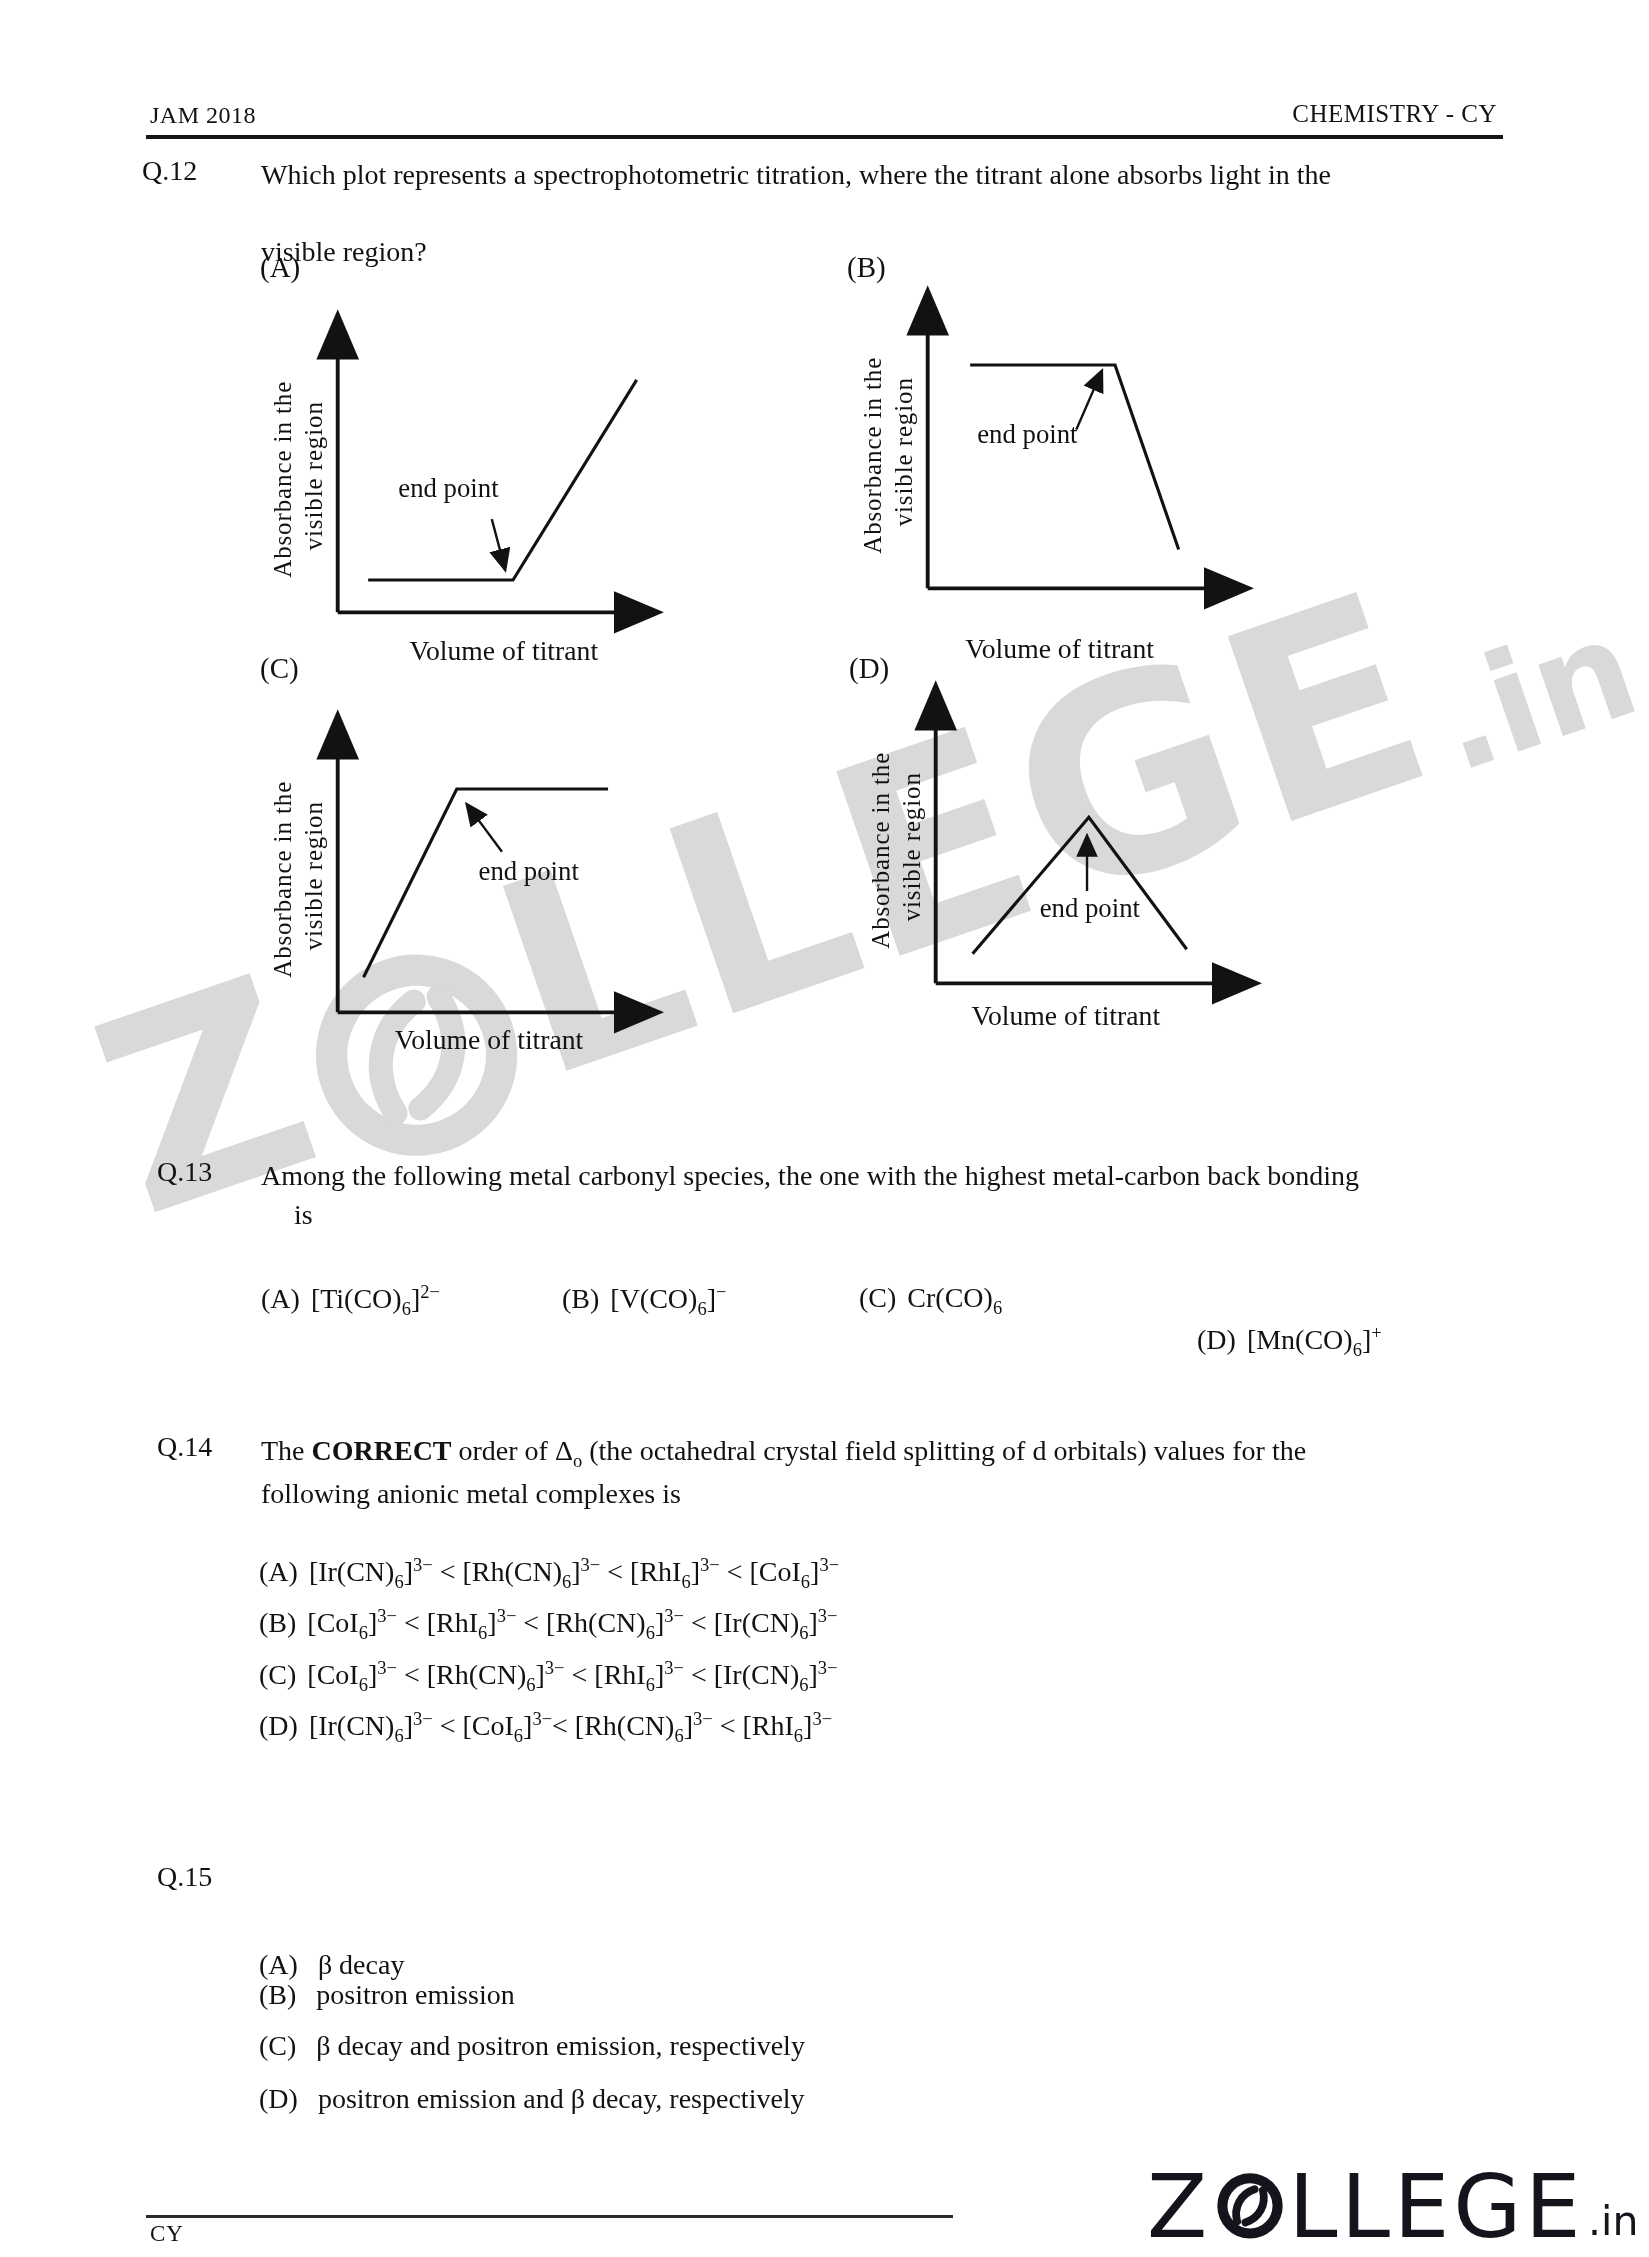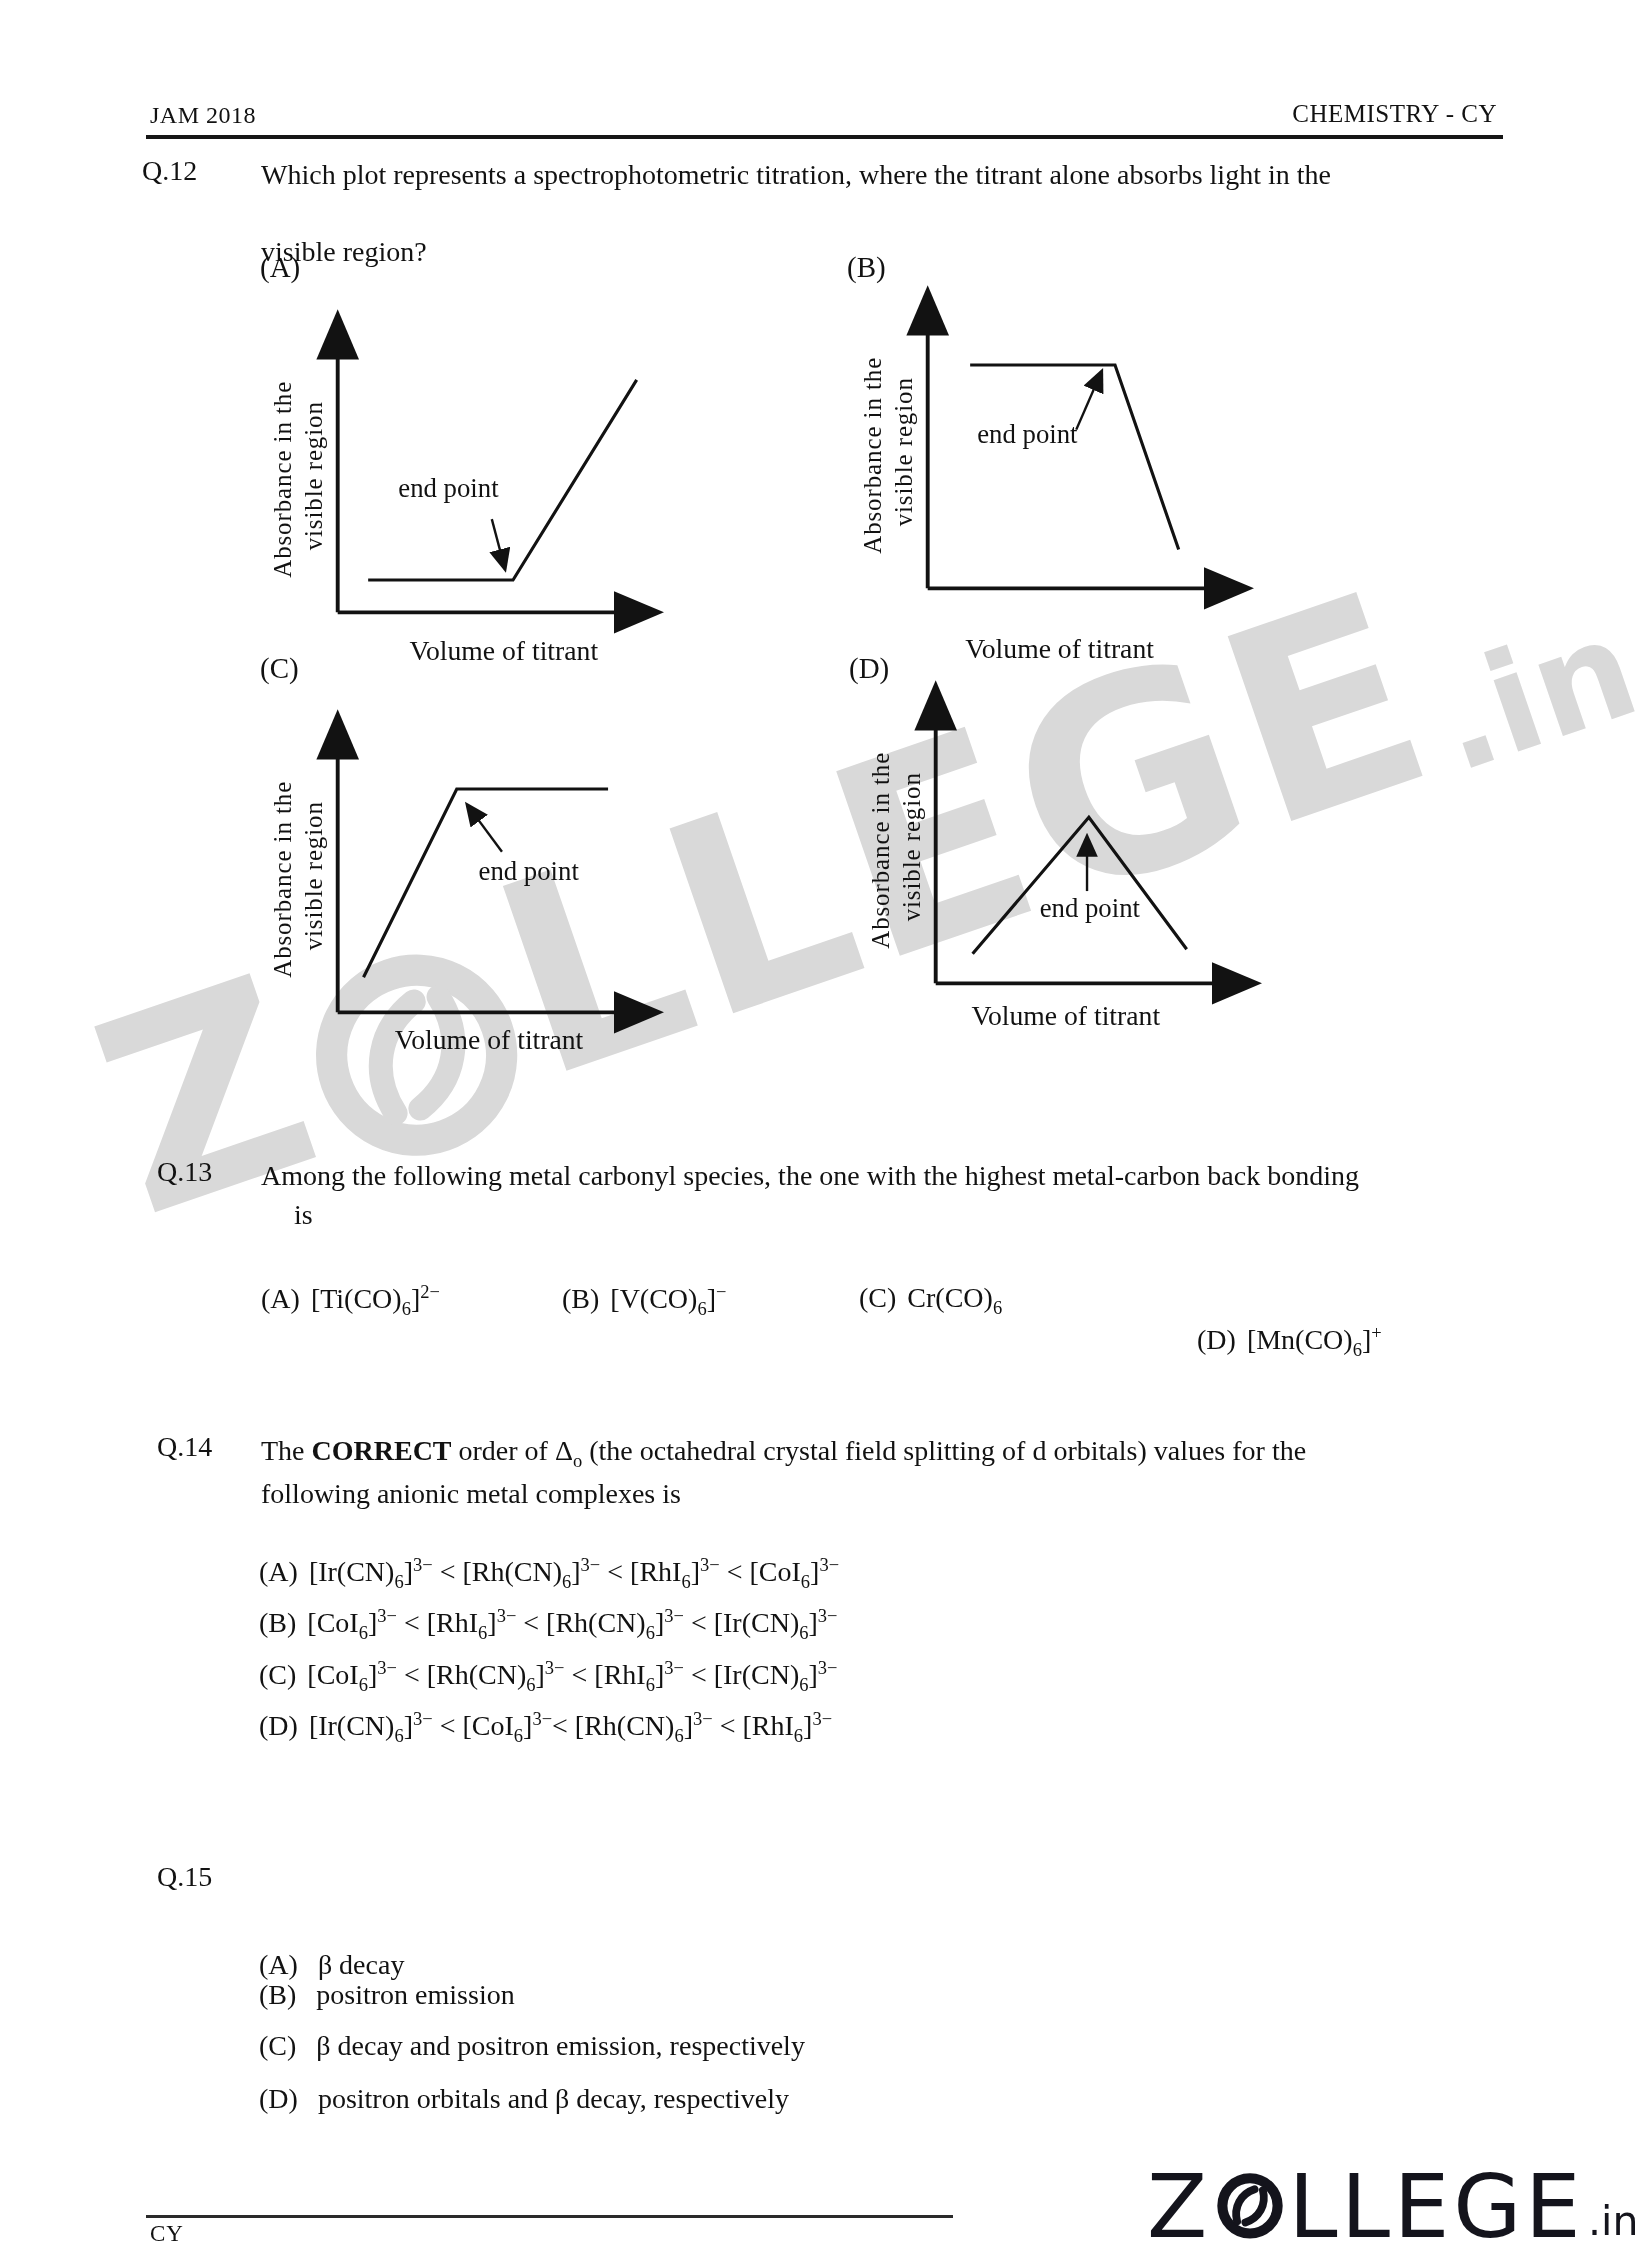--- a/index.html
+++ b/index.html
@@ -205,21 +205,21 @@
     <div class="abs opt-line" style="left:259px;top:1928px;margin-top:21px;">
       <span class="optrow-label q15gap">(A)</span><span>β decay</span>
     </div>
     <div class="abs opt-line" style="left:259px;top:1979px;">
       <span class="optrow-label q15gap">(B)</span><span>positron emission</span>
     </div>
     <div class="abs opt-line" style="left:259px;top:2030px;">
       <span class="optrow-label q15gap">(C)</span><span>β decay and positron emission, respectively</span>
     </div>
     <div class="abs opt-line" style="left:259px;top:2083px;">
-      <span class="optrow-label q15gap">(D)</span><span>positron orbitals and β decay, respectively</span>
+      <span class="optrow-label q15gap">(D)</span><span>positron emission and β decay, respectively</span>
     </div>
 
     <div class="abs ftr-line"></div>
     <div class="abs ftr-code">CY</div>
 
     <div class="abs logo">
       <span class="logo-big">Z</span>
       <span class="logo-icon">
         <svg width="70" height="74" viewBox="0 0 76 80">
           <circle cx="38" cy="42" r="30" fill="none" stroke="#14141c" stroke-width="11"></circle>

